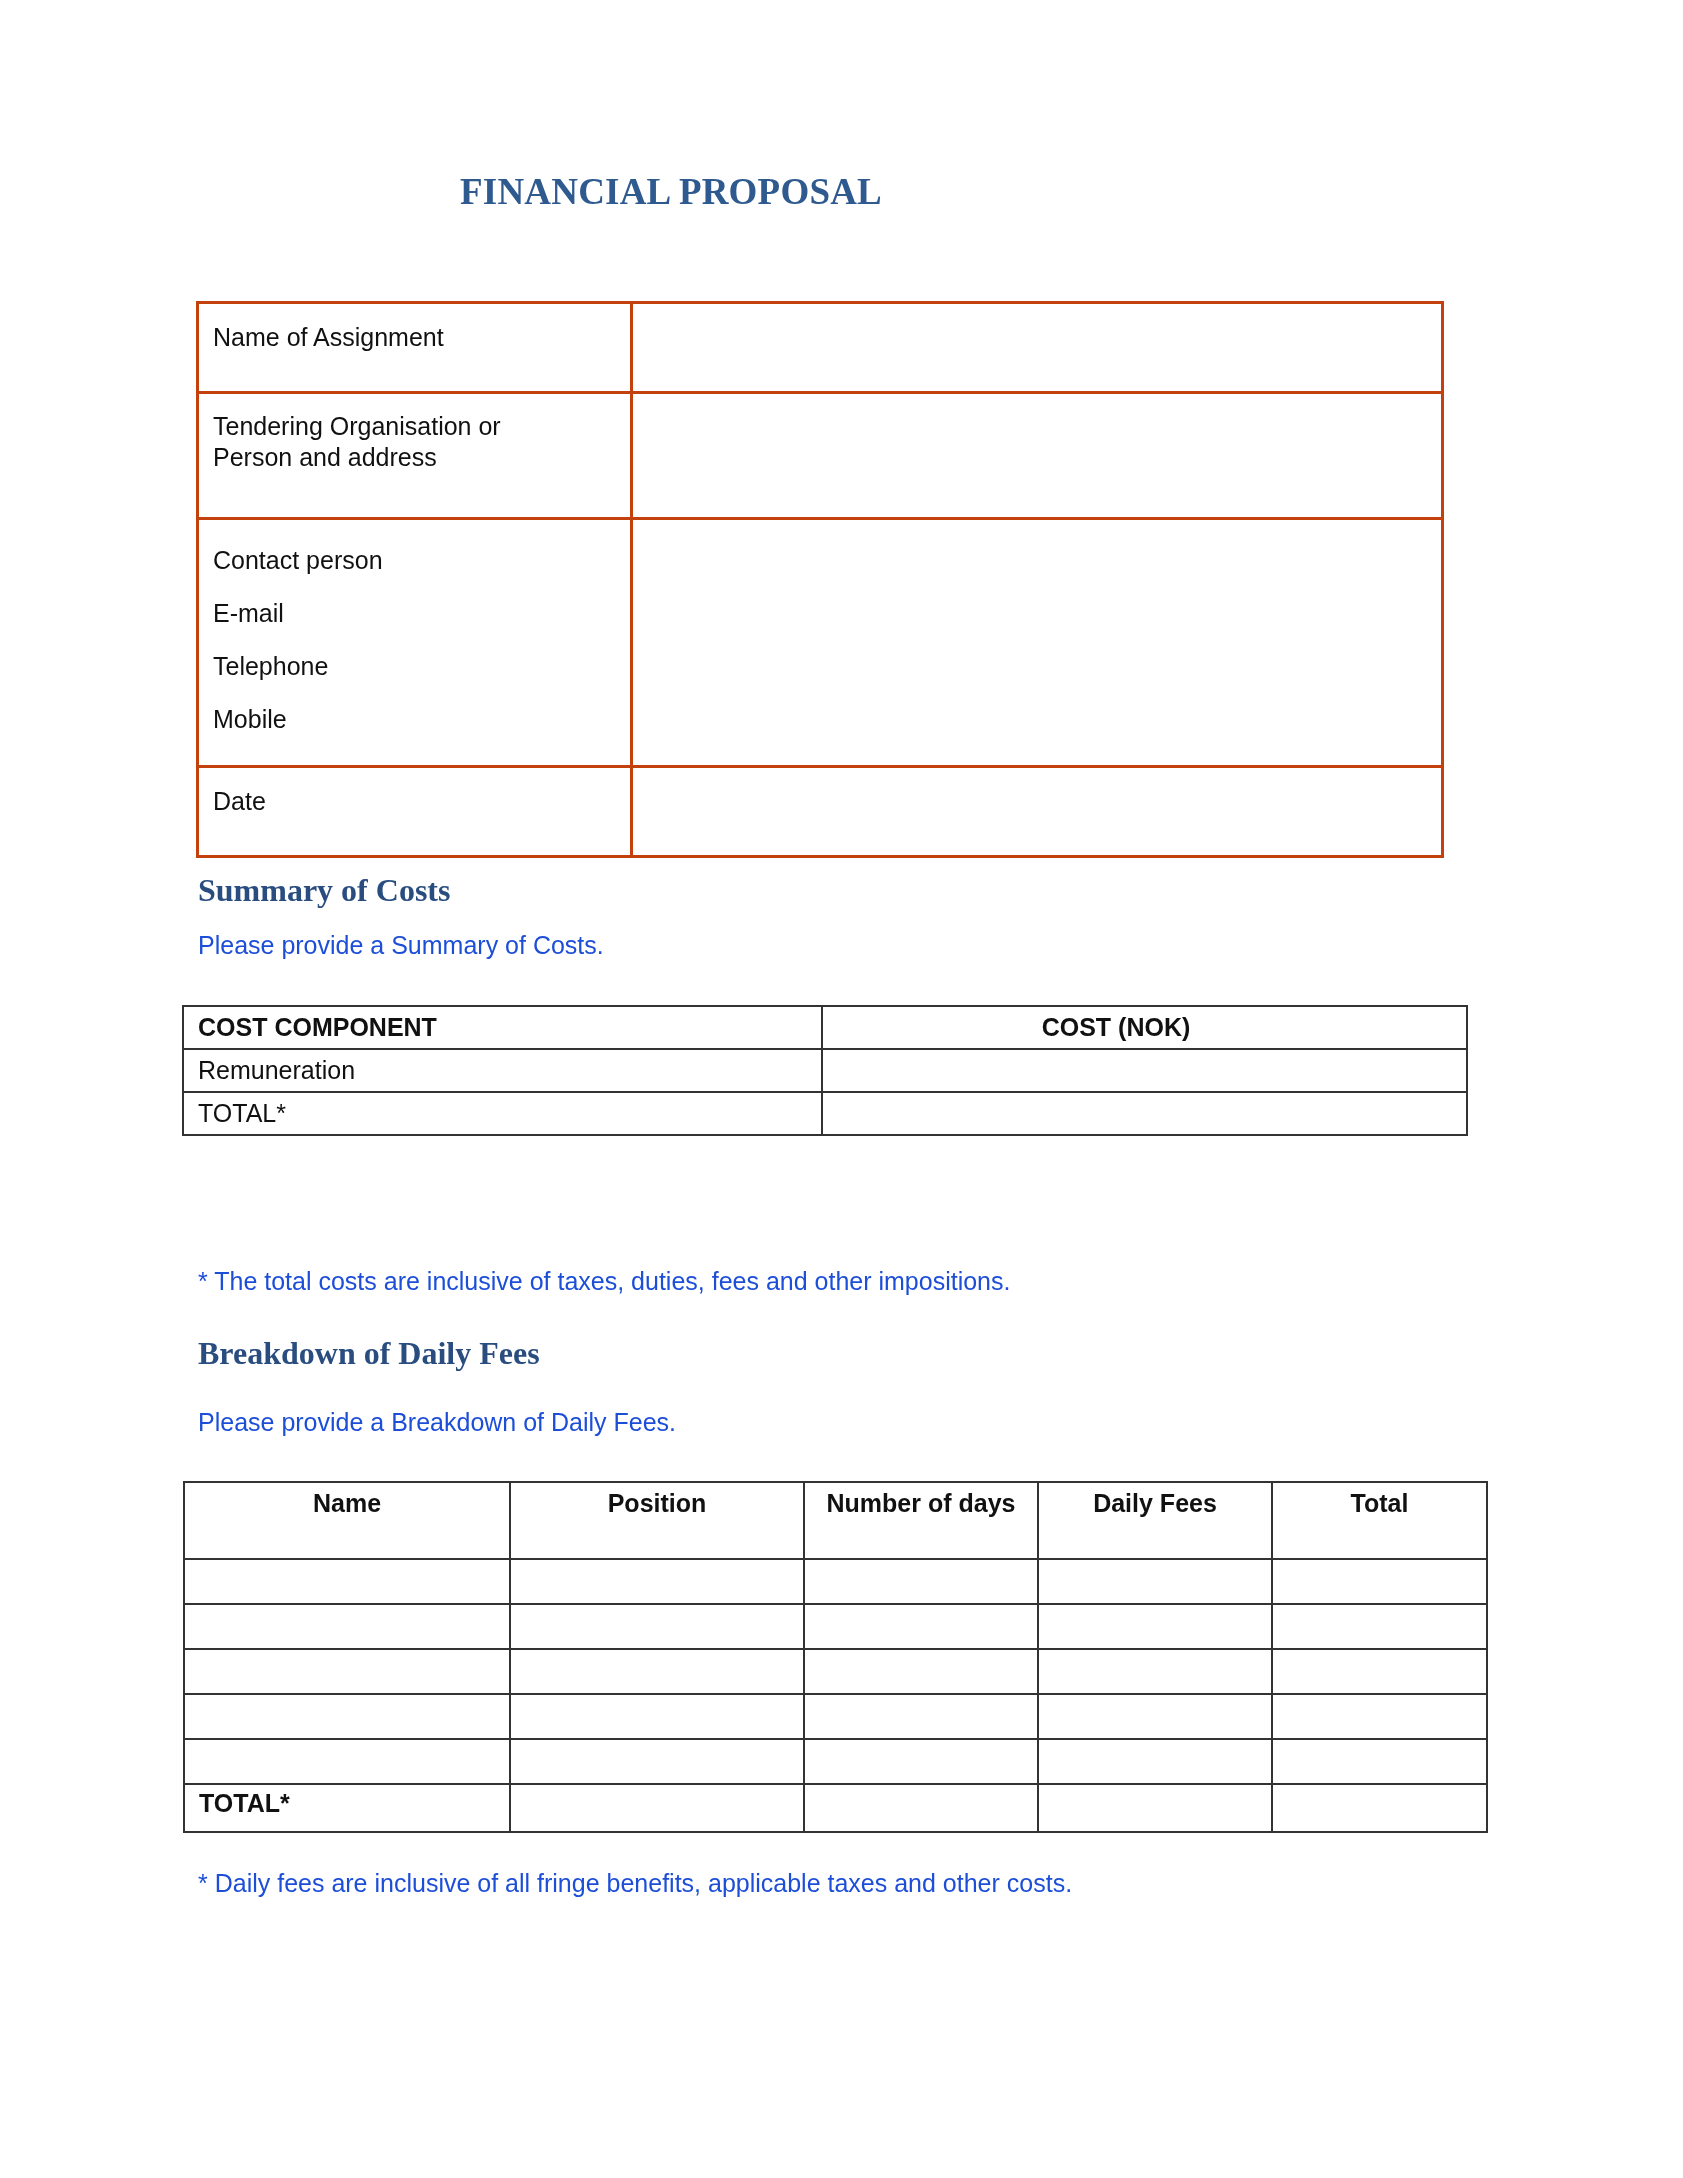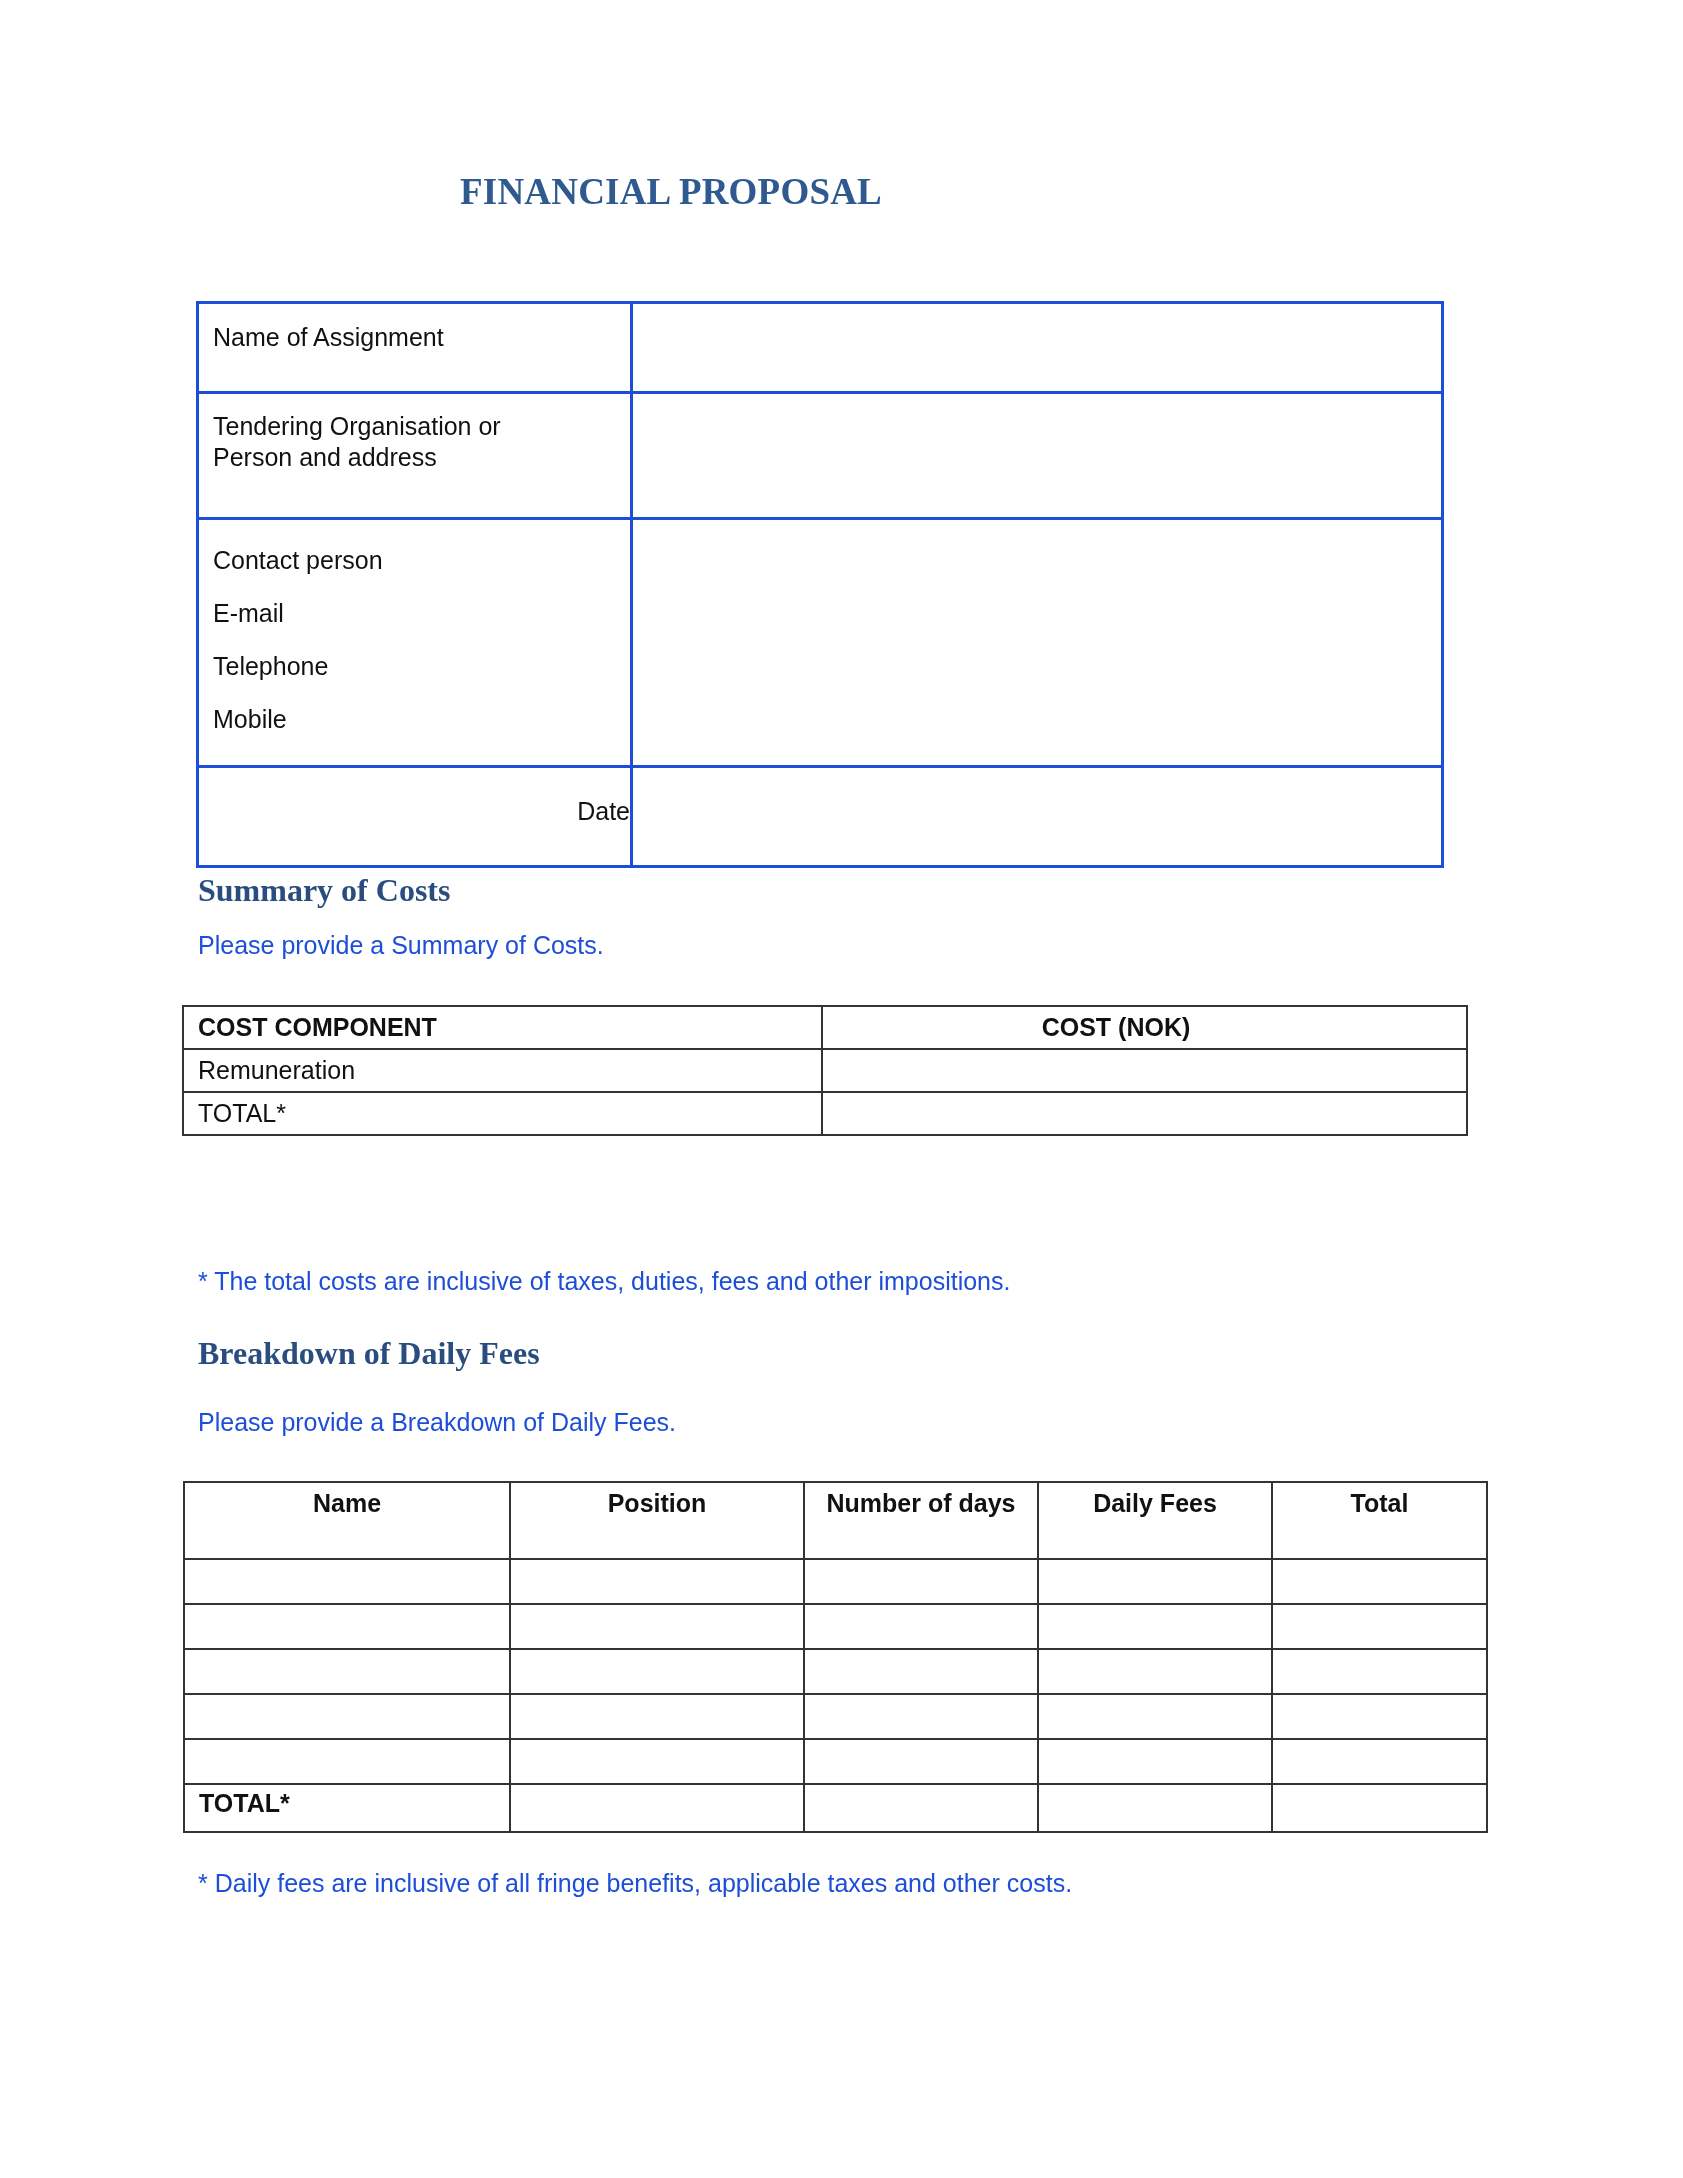--- a/index.html
+++ b/index.html
@@ -30,38 +30,38 @@
     }
 
     
     .info-table {
       left: 196px; top: 301px;
       width: 1244px;
       border-collapse: collapse;
       table-layout: fixed;
     }
     .info-table td {
-      border: 3px solid #1d4ed8;
+      border: 3px solid #c2410c;
       padding: 0 0 0 14px;
       vertical-align: top;
       font-size: 25px;
       line-height: 31px;
       color: #111;
     }
     .info-table td.val { padding: 0; }
     .info-table col.c1 { width: 434px; }
     .info-table col.c2 { width: 811px; }
     .info-table tr.r1 td { height: 69px; }
     .info-table tr.r2 td { height: 106px; }
     .info-table tr.r3 td { height: 231px; }
     .info-table tr.r4 td { height: 69px; }
     .r1 .lab { padding-top: 18px; }
     .r2 .lab { padding-top: 17px; }
     .r3 .lab { padding-top: 14px; }
-    .r4 .lab { padding-top: 28px; text-align: right; }
+    .r4 .lab { padding-top: 18px; }
     .lab-line { display: block; }
     .contact-line { display: block; height: 53px; line-height: 53px; }
 
     
     .section-heading {
       left: 198px;
       font-family: "Liberation Serif", serif;
       font-weight: bold;
       font-size: 32px;
       color: #2a4d80;

